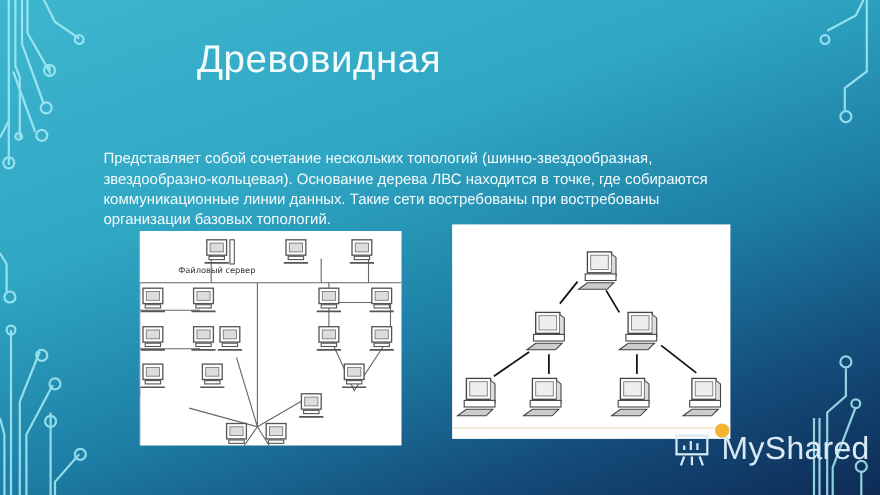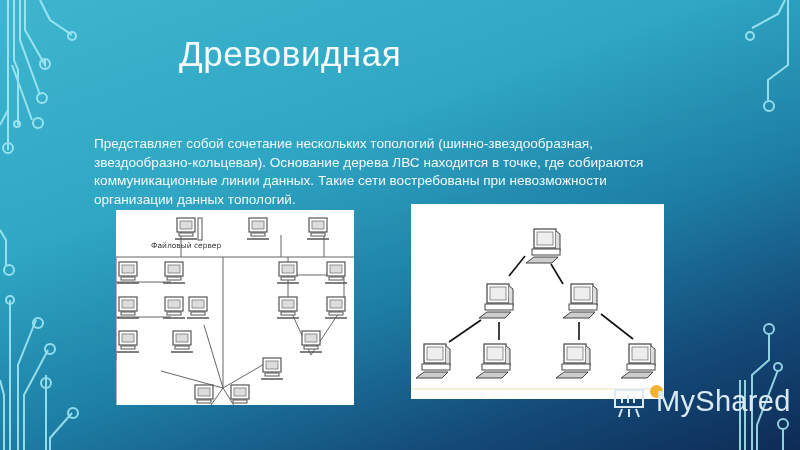--- a/index.html
+++ b/index.html
@@ -3,24 +3,24 @@
 <meta charset="utf-8">
 <style>
   html,body{margin:0;padding:0;}
   body{width:800px;height:450px;overflow:hidden;position:relative;
     font-family:"Liberation Sans",sans-serif;
     background:linear-gradient(160deg,#3fb6cf 0%,#2fa6c3 35%,#1d7ea5 60%,#144a78 82%,#0e2b55 100%);}
   .deco{position:absolute;left:0;top:0;width:800px;height:450px;pointer-events:none;}
   .title{position:absolute;left:147px;top:34px;font-size:35px;color:#f4fbfd;letter-spacing:0.5px;margin-left:32px;}
   .body-text{position:absolute;left:94px;top:135px;width:580px;font-size:13.6px;line-height:18.5px;color:#f2fafc;}
   .fig{position:absolute;background:#fff;}
-  .fig1{left:116px;top:210px;width:238px;height:195px;}
+  .fig1{left:127px;top:210px;width:238px;height:195px;}
   .fig2{left:411px;top:204px;width:253px;height:195px;}
   .fig svg{width:100%;height:100%;display:block;}
-  .wm{position:absolute;left:612px;top:385px;height:40px;display:flex;align-items:flex-start;gap:8px;}
+  .wm{position:absolute;left:612px;top:385px;height:40px;display:flex;align-items:flex-end;gap:8px;}
   .wm-text{font-size:29px;color:#d9eaf4;letter-spacing:0.3px;}
   .dot{position:absolute;left:650px;top:385px;width:13px;height:13px;border-radius:50%;background:#f2b233;}
 </style>
 </head>
 <body>
 
 <svg class="deco" viewBox="0 0 800 450">
   <g fill="none" stroke="#a8ecf6" stroke-width="2" opacity="0.85">
 
     <path d="M8 0 V150"></path>
@@ -61,21 +61,21 @@
     <path d="M778 370 L757 425 V450"></path>
       <circle cx="778" cy="367" r="4"></circle>
     <path d="M783 428 V450"></path>
       <circle cx="783" cy="424" r="5"></circle>
     <path d="M740 380 V450"></path>
       <path d="M745 380 V450"></path>
   </g>
 </svg>
 
 <div class="title">Древовидная</div>
-<div class="body-text">Представляет собой сочетание нескольких топологий (шинно-звездообразная, звездообразно-кольцевая). Основание дерева ЛВС находится в точке, где собираются коммуникационные линии данных. Такие сети востребованы при невозможности организации данных топологий.</div>
+<div class="body-text">Представляет собой сочетание нескольких топологий (шинно-звездообразная, звездообразно-кольцевая). Основание дерева ЛВС находится в точке, где собираются коммуникационные линии данных. Такие сети востребованы при востребованы организации базовых топологий.</div>
 
 <div class="fig fig1">
   <svg viewBox="0 0 238 195">
     <defs>
       <g id="pc">
         <rect x="-9" y="-10" width="18" height="14" fill="#fff" stroke="#555" stroke-width="1.2"></rect>
         <rect x="-6" y="-7" width="12" height="8" fill="#ddd" stroke="#777" stroke-width="0.8"></rect>
         <rect x="-7" y="5" width="14" height="3" fill="#fff" stroke="#555" stroke-width="1"></rect>
         <path d="M-11 11 H11" stroke="#555" stroke-width="1.5"></path>
       </g>

